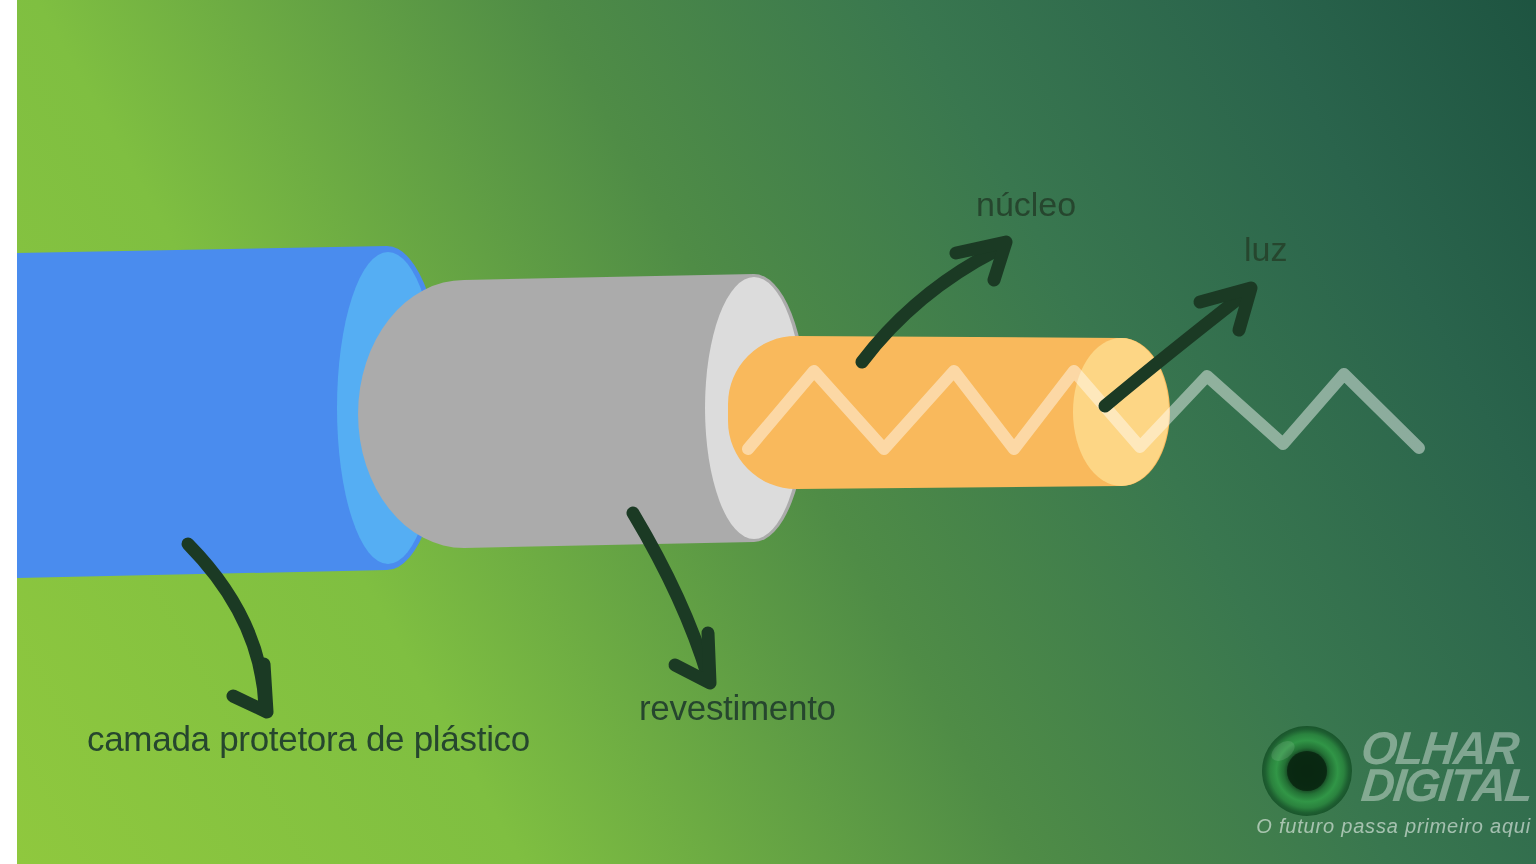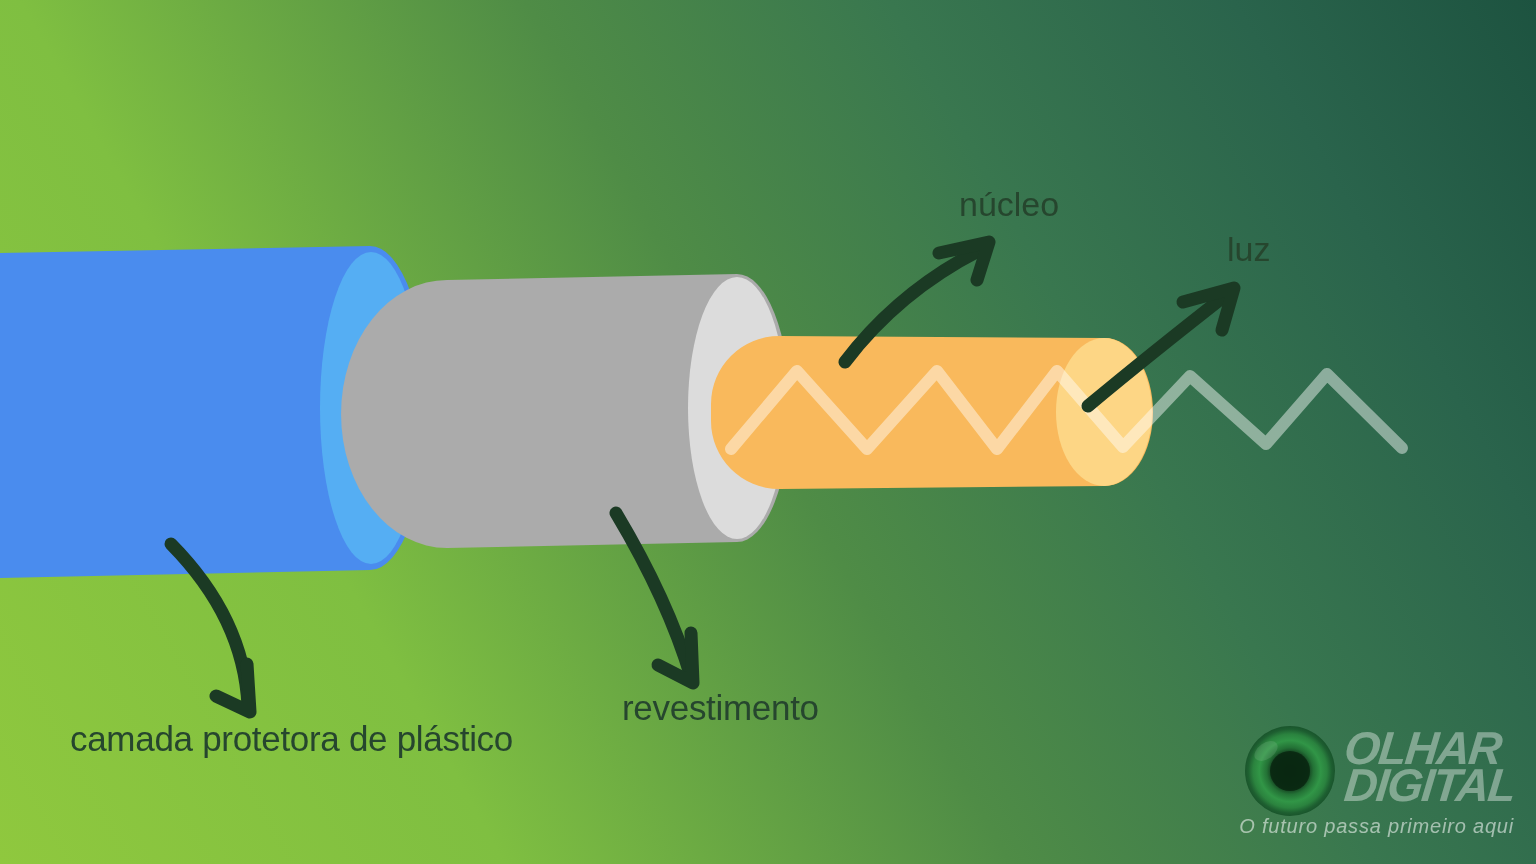--- a/index.html
+++ b/index.html
@@ -7,20 +7,21 @@
     padding: 0;
     width: 1536px;
     height: 864px;
     overflow: hidden;
     font-family: "Liberation Sans", "DejaVu Sans", sans-serif;
   }
   #stage {
     position: relative;
     width: 1260px;
     height: 864px;
+    margin-left: 17px;
   }
   svg { display: block; }
   text { user-select: none; }
   .label {
     font-size: 35px;
     letter-spacing: -0.3px;
   }
   .label-small { font-size: 34px; }
   .logo-big {
     font-size: 46px;

